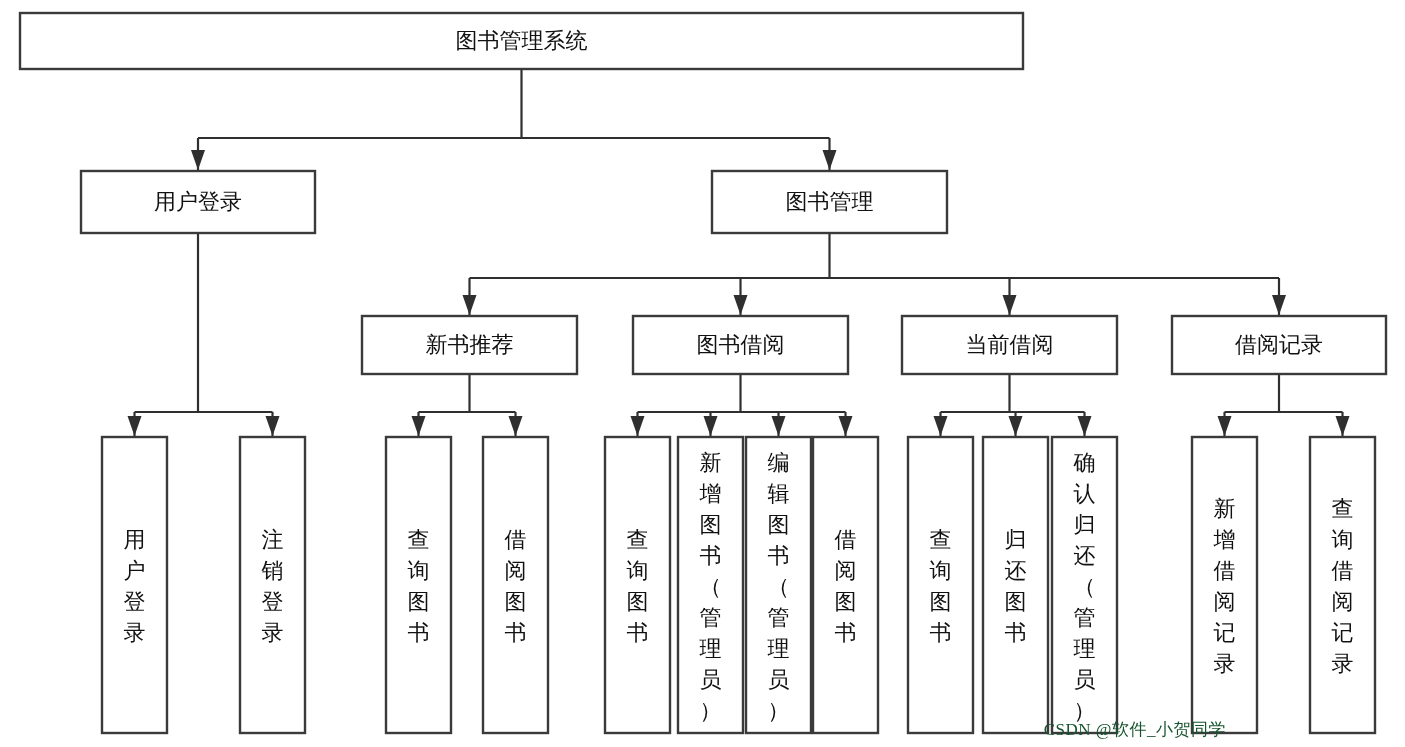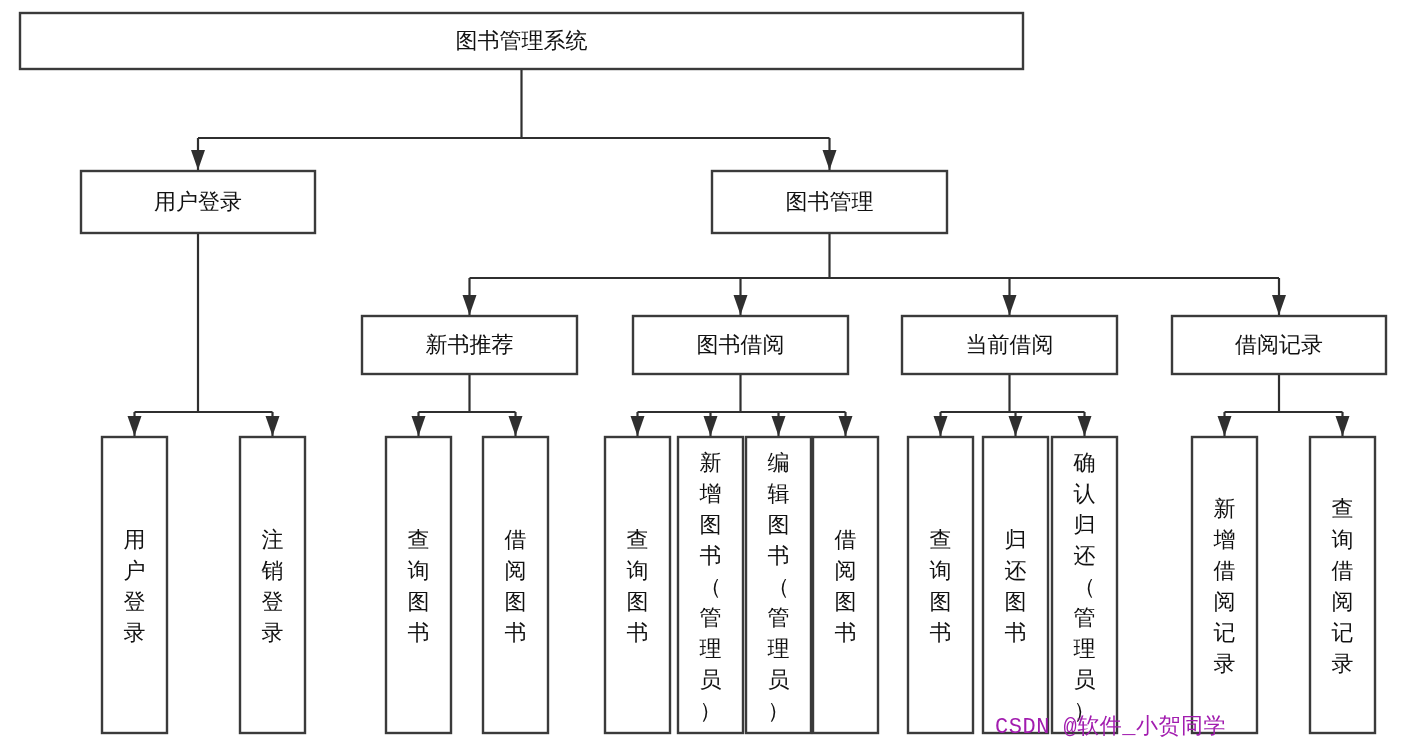--- a/index.html
+++ b/index.html
@@ -50,23 +50,23 @@
     fill: none;
   }
   .arrow-head {
     fill: #2f2f2f;
     stroke: none;
   }
   .watermark {
     position: absolute;
     right: 14px;
     bottom: 6px;
-    font-family: Liberation Mono, monospace;
-    font-size: 22px;
-    color: #a21caf;
+    font-family: Liberation Serif, serif;
+    font-size: 17px;
+    color: #14532d;
     letter-spacing: 0.5px;
     white-space: nowrap;
     user-select: none;
   }
 </style>
 </head>
 <body>
 
 <div id="diagram-root">
   <svg id="tree-svg" viewBox="0 0 1405 747" xmlns="http://www.w3.org/2000/svg">

